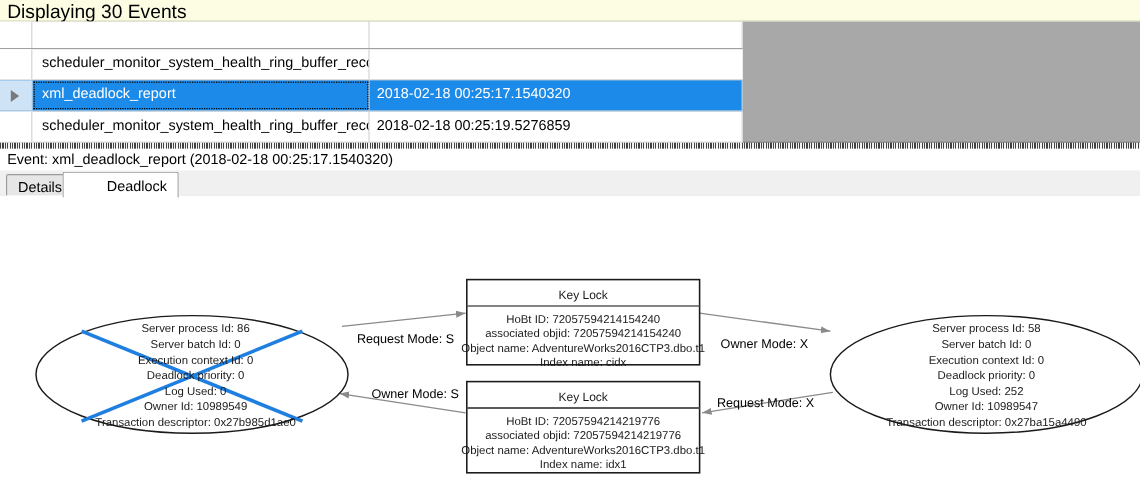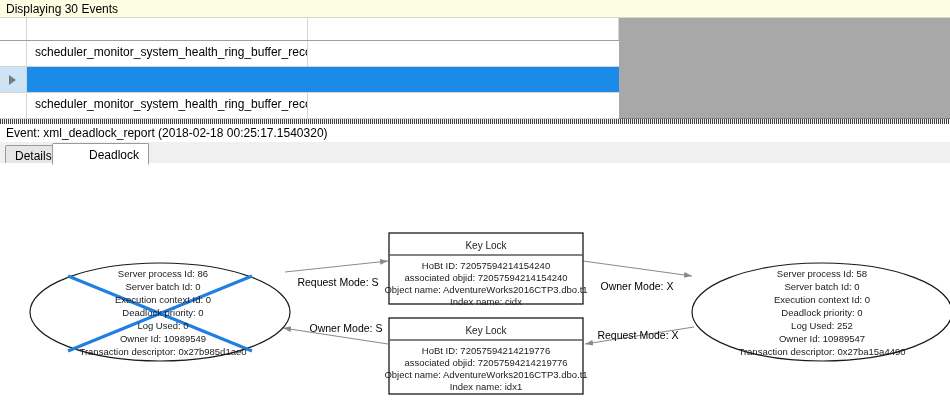--- a/index.html
+++ b/index.html
@@ -12,21 +12,21 @@
   }
   #app{position:relative;width:950px;height:400px;}
 
   
   .banner{
     position:absolute;left:0;top:0;width:950px;height:18px;
     background:#fdfde4;border-bottom:1px solid #d9d9b8;
     box-sizing:border-box;
   }
   .banner-text{
-    position:absolute;left:6px;top:2px;font-size:12px;color:#000;
+    position:absolute;left:6px;top:2px;font-size:16px;color:#000;
     white-space:nowrap;
   }
 
   
   .grid{
     position:absolute;left:0;top:18px;width:950px;height:101px;
     background:#a8a8a8;
     box-sizing:border-box;
     border-bottom:1px solid #828282;
   }
@@ -150,25 +150,28 @@
 
       <div class="grid-row r0">
         <div class="cell-sel"></div>
         <div class="cell-name">scheduler_monitor_system_health_ring_buffer_recorded</div>
       </div>
 
       <div class="grid-row r1 selected">
         <div class="cell-sel">
           <div class="rowtri"></div>
         </div>
+        <div class="cell-name">xml_deadlock_report</div>
+        <div class="cell-ts">2018-02-18 00:25:17.1540320</div>
       </div>
 
       <div class="grid-row r2">
         <div class="cell-sel"></div>
         <div class="cell-name">scheduler_monitor_system_health_ring_buffer_recorded</div>
+        <div class="cell-ts">2018-02-18 00:25:19.5276859</div>
       </div>
 
     </div>
   </div>
 
   <div class="splitter"></div>
 
   <div class="event-title">
     <span>Event: xml_deadlock_report (2018-02-18 00:25:17.1540320)</span>
   </div>

